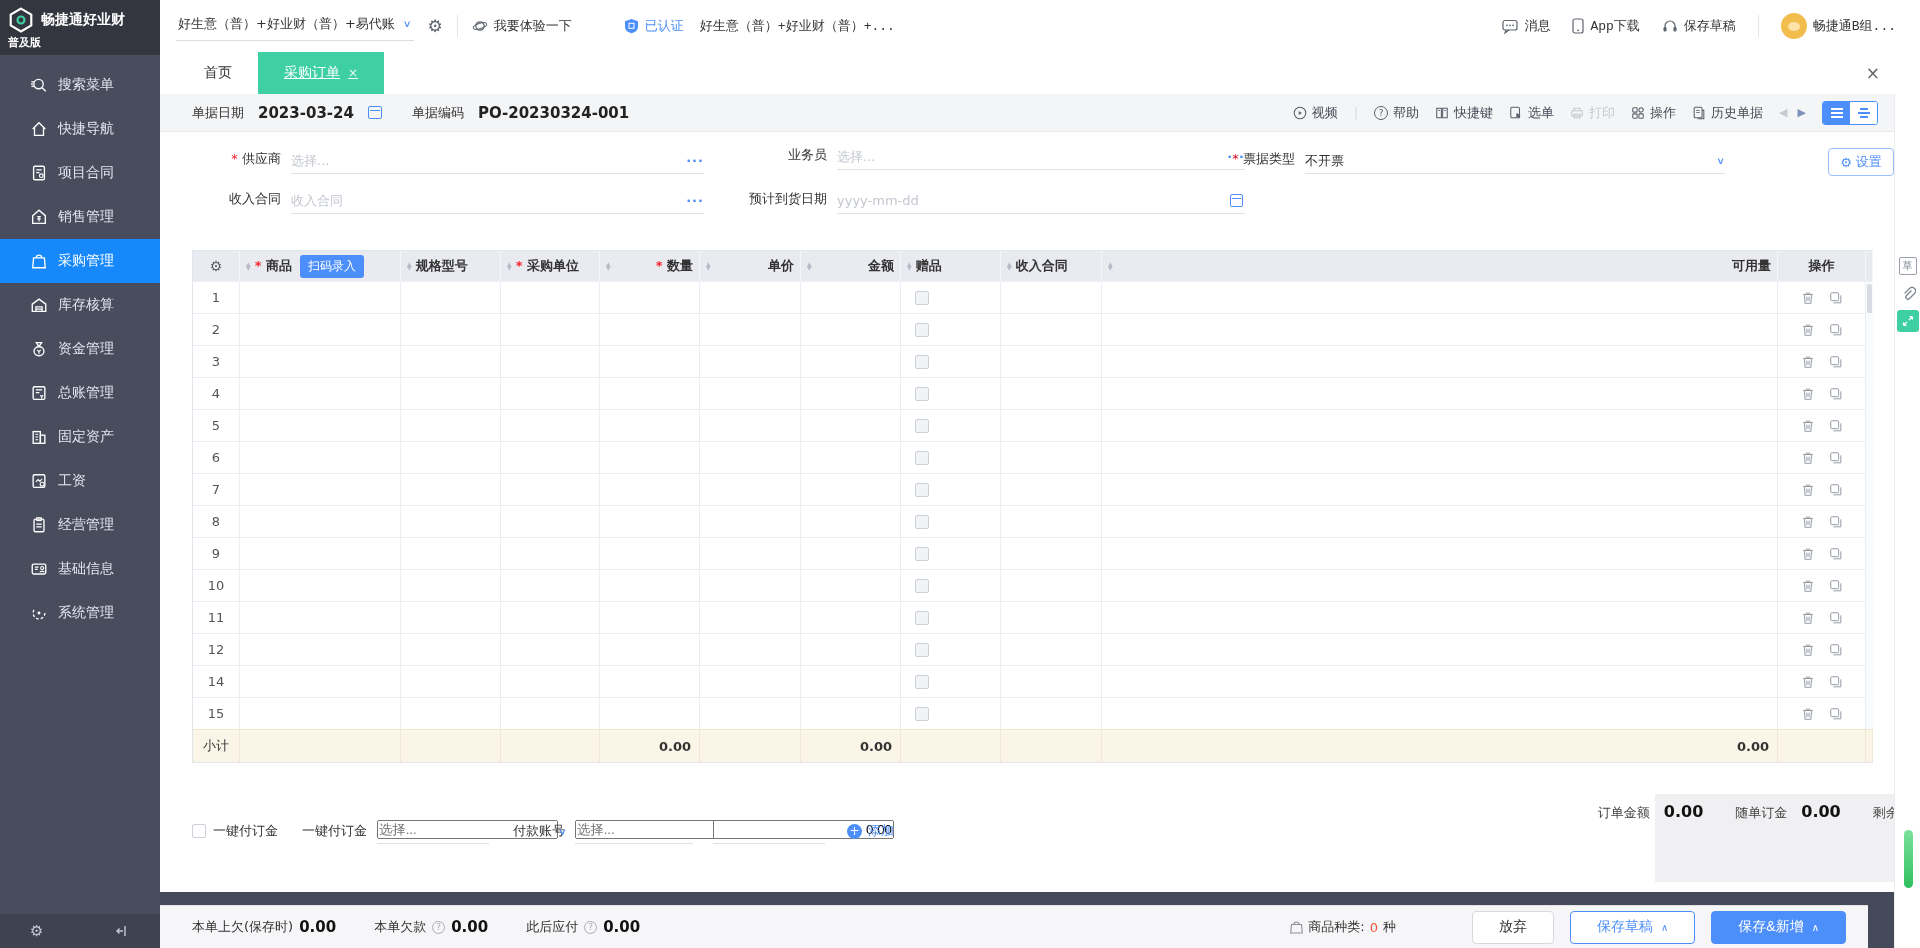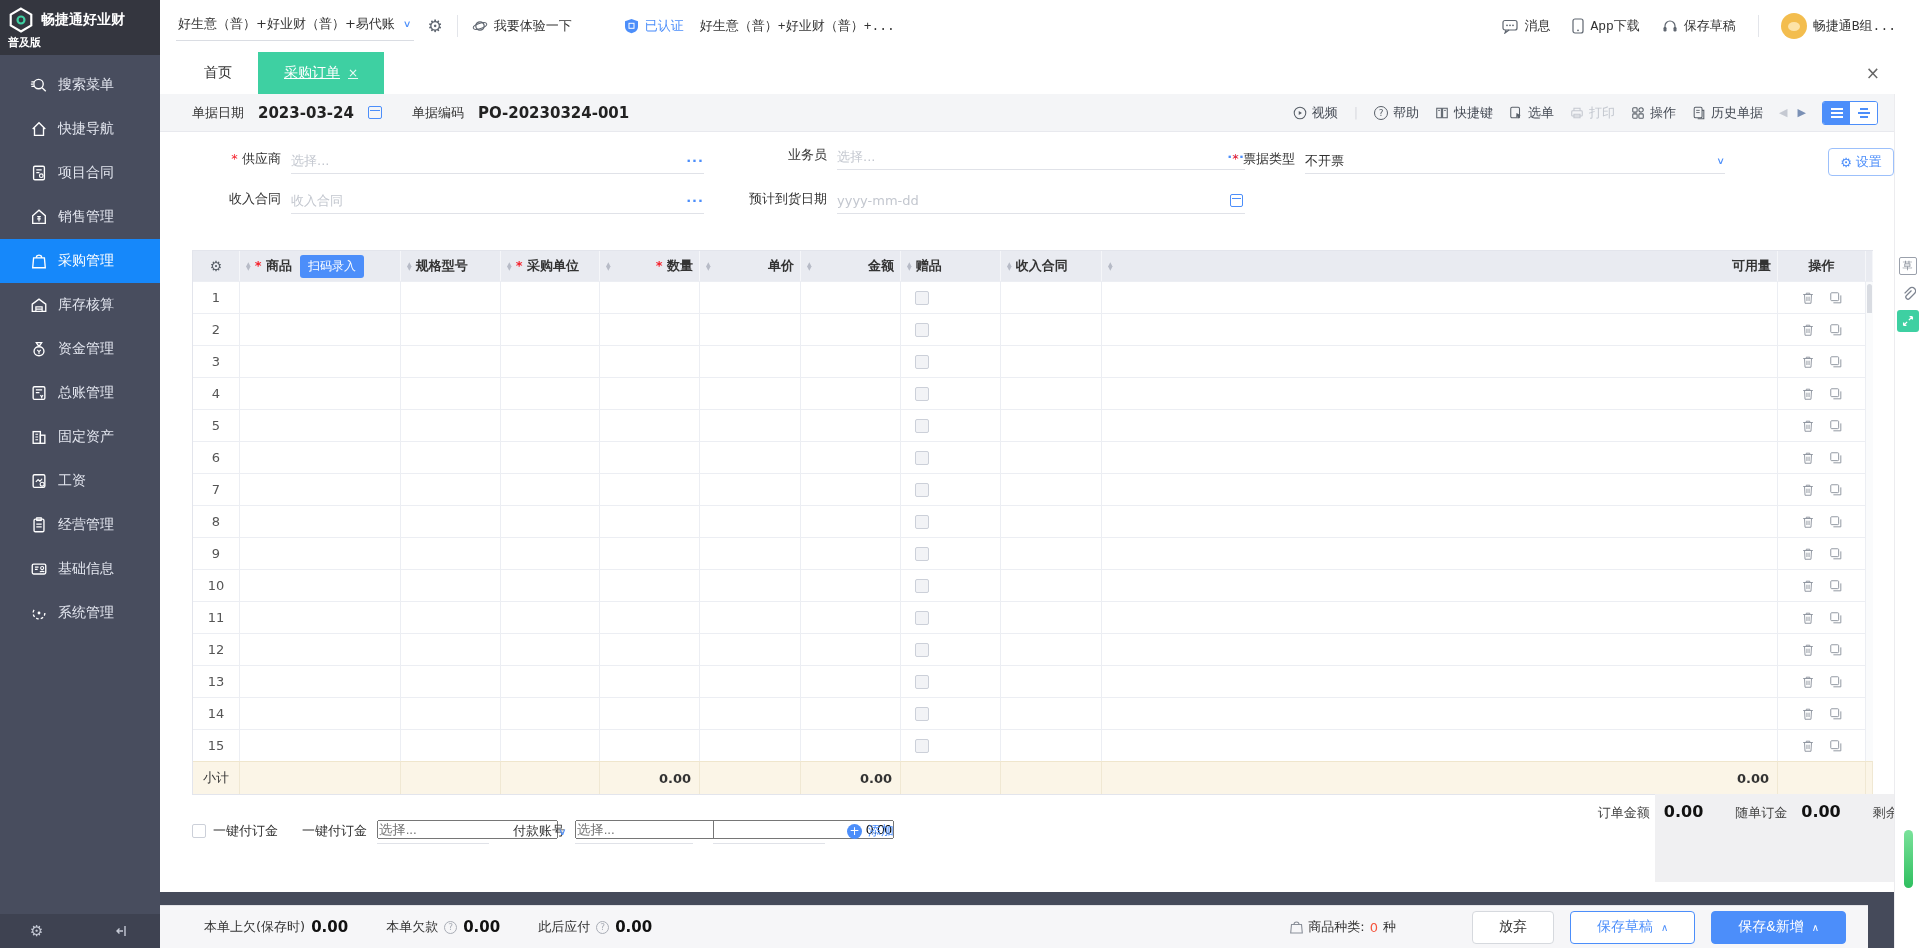--- a/index.html
+++ b/index.html
@@ -116,21 +116,21 @@
   
   .totals { position:absolute; left:1495px; top:662px; width:240px; height:88px; background:#f0f0f2;
     display:flex; justify-content:center; gap:6px; padding:8px 18px; }
   .trow { display:flex; align-items:baseline; justify-content:flex-start; gap:14px; }
   .trow .tl { width:78px; text-align:right; color:#444; }
   .trow .tv { font-size:16px; font-weight:600; color:#111; }
   .trow .tv.red { color:#f5222d; }
 
   
   .footer { position:absolute; left:0; right:26px; bottom:0; height:43px; background:#f6f6f8;
-    border-top:1px solid #e3e3e7; display:flex; align-items:center; padding:0 22px 0 44px; gap:10px; }
+    border-top:1px solid #e3e3e7; display:flex; align-items:center; padding:0 22px 0 32px; gap:10px; }
   .fstat { display:flex; align-items:center; gap:6px; margin-right:28px; }
   .fstat b { font-size:15px; color:#111; }
   .qcirc { width:13px; height:13px; border:1px solid #a9adb6; border-radius:50%; color:#a9adb6; font-size:9px;
     display:inline-flex; align-items:center; justify-content:center; }
   .footer-right { margin-left:auto; display:flex; align-items:center; gap:16px; }
   .sku { display:flex; align-items:center; gap:5px; margin-right:60px; color:#333; }
   .sku .cnt { color:#f5543b; }
   .btn { height:33px; border-radius:4px; display:inline-flex; align-items:center; justify-content:center;
     cursor:pointer; font-size:14px; padding:0 26px; white-space:nowrap; }
   .btn.plain { background:#fff; border:1px solid #d6d9de; color:#333; }
@@ -833,44 +833,20 @@
                     <path d="M2.5 4h11M6 4V2.5h4V4M4 4l.6 10h6.8L12 4M6.8 6.5v5M9.2 6.5v5" fill="none" stroke="#9096a0" stroke-width="1.1"></path>
                   </svg>
       <svg viewBox="0 0 16 16">
                     <rect x="2" y="2" width="9" height="9" rx="1" fill="none" stroke="#9096a0" stroke-width="1.1"></rect>
                     <path d="M5 13.5h8.5V5" fill="none" stroke="#9096a0" stroke-width="1.1"></path>
                   </svg>
     </div>
     <div class="sbar-col" style="border-top: none;"></div>
   </div>
 
-  <div class="t-grid">
-    <div class="cell num">13</div>
-    <div class="cell"></div>
-    <div class="cell"></div>
-    <div class="cell"></div>
-    <div class="cell"></div>
-    <div class="cell"></div>
-    <div class="cell"></div>
-    <div class="cell">
-                  <span class="chk"></span>
-                </div>
-    <div class="cell"></div>
-    <div class="cell"></div>
-    <div class="cell ops">
-      <svg viewBox="0 0 16 16">
-                    <path d="M2.5 4h11M6 4V2.5h4V4M4 4l.6 10h6.8L12 4M6.8 6.5v5M9.2 6.5v5" fill="none" stroke="#9096a0" stroke-width="1.1"></path>
-                  </svg>
-      <svg viewBox="0 0 16 16">
-                    <rect x="2" y="2" width="9" height="9" rx="1" fill="none" stroke="#9096a0" stroke-width="1.1"></rect>
-                    <path d="M5 13.5h8.5V5" fill="none" stroke="#9096a0" stroke-width="1.1"></path>
-                  </svg>
-    </div>
-    <div class="sbar-col" style="border-top: none;"></div>
-  </div>
 
   <div class="t-grid">
     <div class="cell num">14</div>
     <div class="cell"></div>
     <div class="cell"></div>
     <div class="cell"></div>
     <div class="cell"></div>
     <div class="cell"></div>
     <div class="cell"></div>
     <div class="cell">

